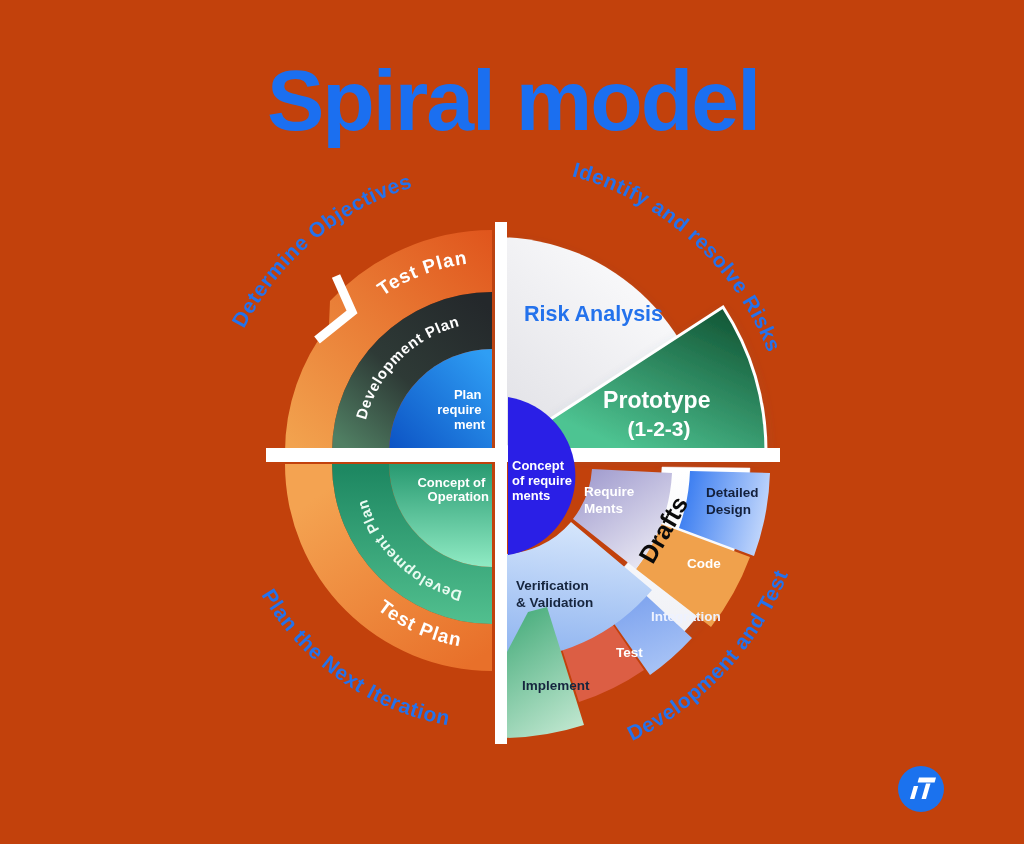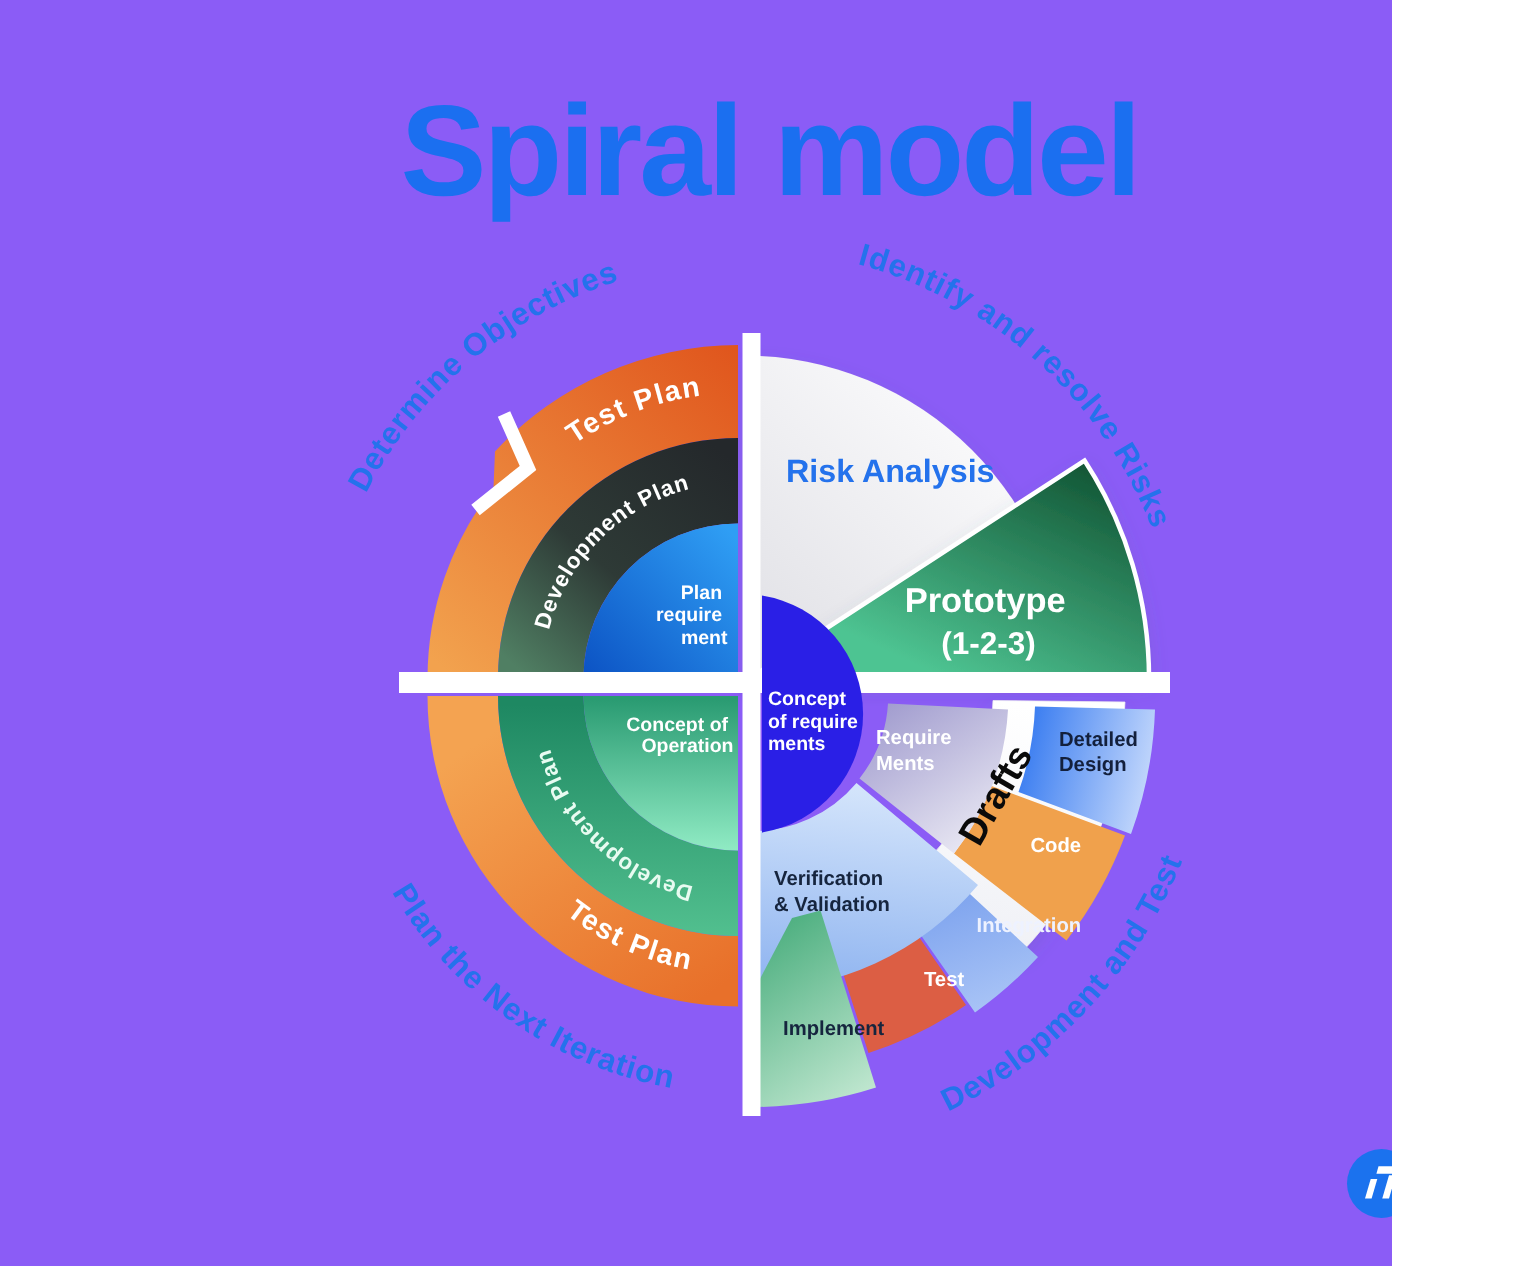--- a/index.html
+++ b/index.html
@@ -1,16 +1,16 @@
 <!DOCTYPE html>
 <html><head>
 <meta charset="utf-8">
 <style>
   html,body{margin:0;padding:0;background:#ffffff;}
-  .stage{position:relative;width:928px;height:844px;background:#8b5cf6;overflow:hidden;
+  .stage{position:relative;width:1024px;height:844px;background:#c2410c;overflow:hidden;
          font-family:"Liberation Sans", sans-serif;}
   svg text{font-family:"Liberation Sans", sans-serif;font-weight:bold;}
   .outerlabel{font-size:21px;letter-spacing:0.6px;}
   .ringbig{font-size:19px;letter-spacing:1px;}
   .ringsmall{font-size:15px;letter-spacing:0.6px;}
   .seglabel{font-size:13.5px;}
   .innerlabel{font-size:13px;}
 </style>
 </head>
 <body>

